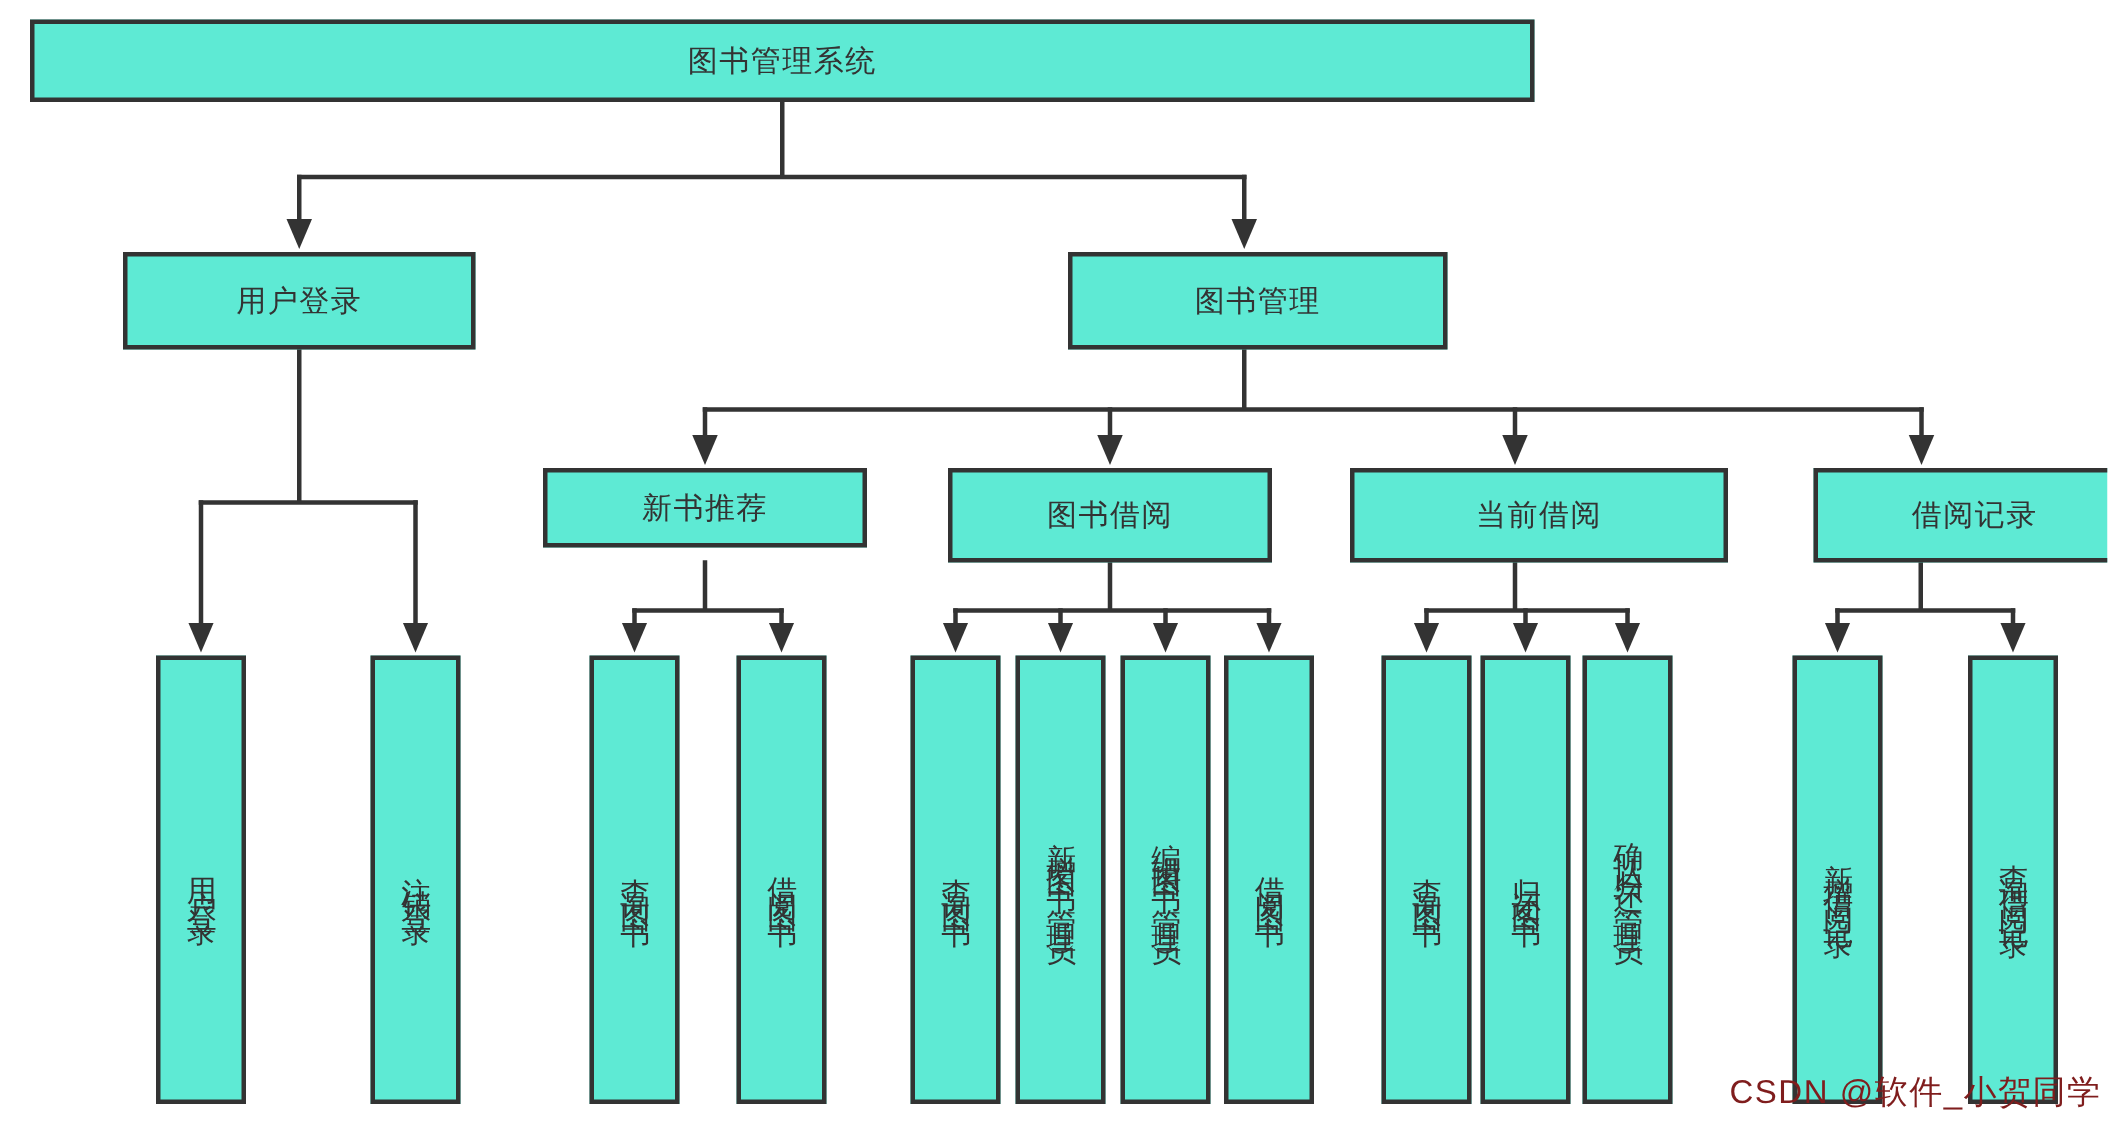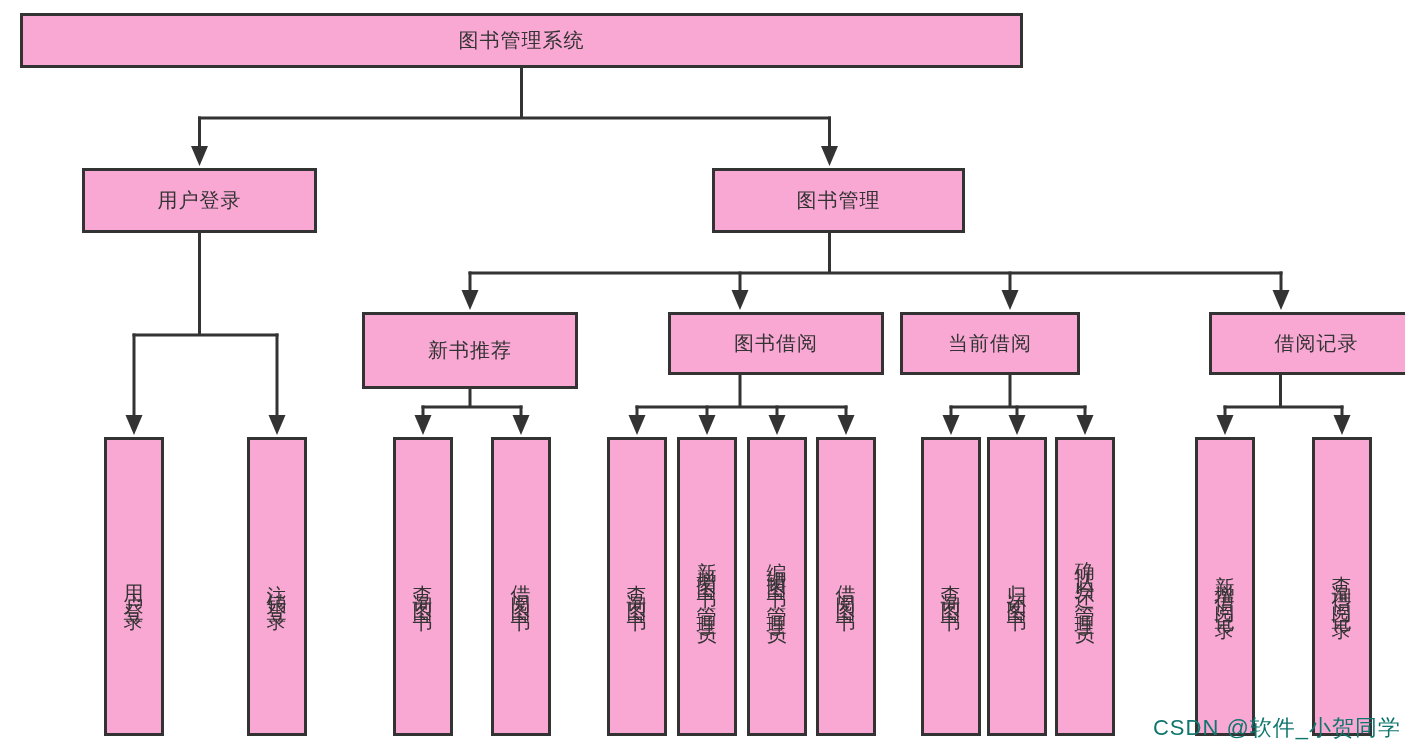--- a/index.html
+++ b/index.html
@@ -8,41 +8,41 @@
     width:1405px;height:747px;
     background:#ffffff;
     font-family:"Liberation Sans", sans-serif;
     color:#333333;
     overflow:hidden;
   }
   .stage svg{position:absolute;left:0;top:0;}
   .box{
     position:absolute;
     box-sizing:border-box;
-    background:#f9a8d4;
+    background:#5eead4;
     border:3px solid #333333;
     display:flex;align-items:center;justify-content:center;
     text-align:center;
   }
   .hnode{font-size:20px;letter-spacing:1px;}
   .leaf{width:60px;top:437px;height:299px;}
   .leaf span{
     writing-mode:vertical-rl;
     text-orientation:mixed;
     font-size:20px;
     line-height:1.3;
     letter-spacing:9px;
     white-space:nowrap;
   }
   .wm{
     position:absolute;
     right:4px;bottom:4px;
     font-size:22px;
     letter-spacing:1px;
-    color:#0f766e;
+    color:#7f1d1d;
     z-index:3;
     font-family:"Liberation Sans", sans-serif;
   }
 </style>
 </head>
 <body>
 
 <div class="stage">
 
   <svg width="1405" height="747" viewBox="0 0 1405 747">
@@ -86,23 +86,23 @@
       <path d="M1225,407 V415" marker-end="url(#ah)"></path>
       <path d="M1342,407 V415" marker-end="url(#ah)"></path>
     </g>
   </svg>
 
   <div class="box hnode" style="left:20px;top:13px;width:1003px;height:55px;">图书管理系统</div>
 
   <div class="box hnode" style="left:82px;top:168px;width:235px;height:65px;">用户登录</div>
   <div class="box hnode" style="left:712px;top:168px;width:253px;height:65px;">图书管理</div>
 
-  <div class="box hnode" style="left:362px;top:312px;width:216px;height:77px;">新书推荐</div>
-  <div class="box hnode" style="left:632px;top:312px;width:216px;height:63px;margin-left:36px;">图书借阅</div>
-  <div class="box hnode" style="left:900px;top:312px;width:180px;height:63px;">当前借阅</div>
+  <div class="box hnode" style="left:362px;top:312px;width:216px;height:53px;">新书推荐</div>
+  <div class="box hnode" style="left:632px;top:312px;width:216px;height:63px;">图书借阅</div>
+  <div class="box hnode" style="left:900px;top:312px;width:252px;height:63px;">当前借阅</div>
   <div class="box hnode" style="left:1173px;top:312px;width:215px;height:63px;margin-left:36px;">借阅记录</div>
 
   <div class="box leaf" style="left:104px;">
     <span>用户登录</span>
   </div>
   <div class="box leaf" style="left:247px;">
     <span>注销登录</span>
   </div>
 
   <div class="box leaf" style="left:393px;">

